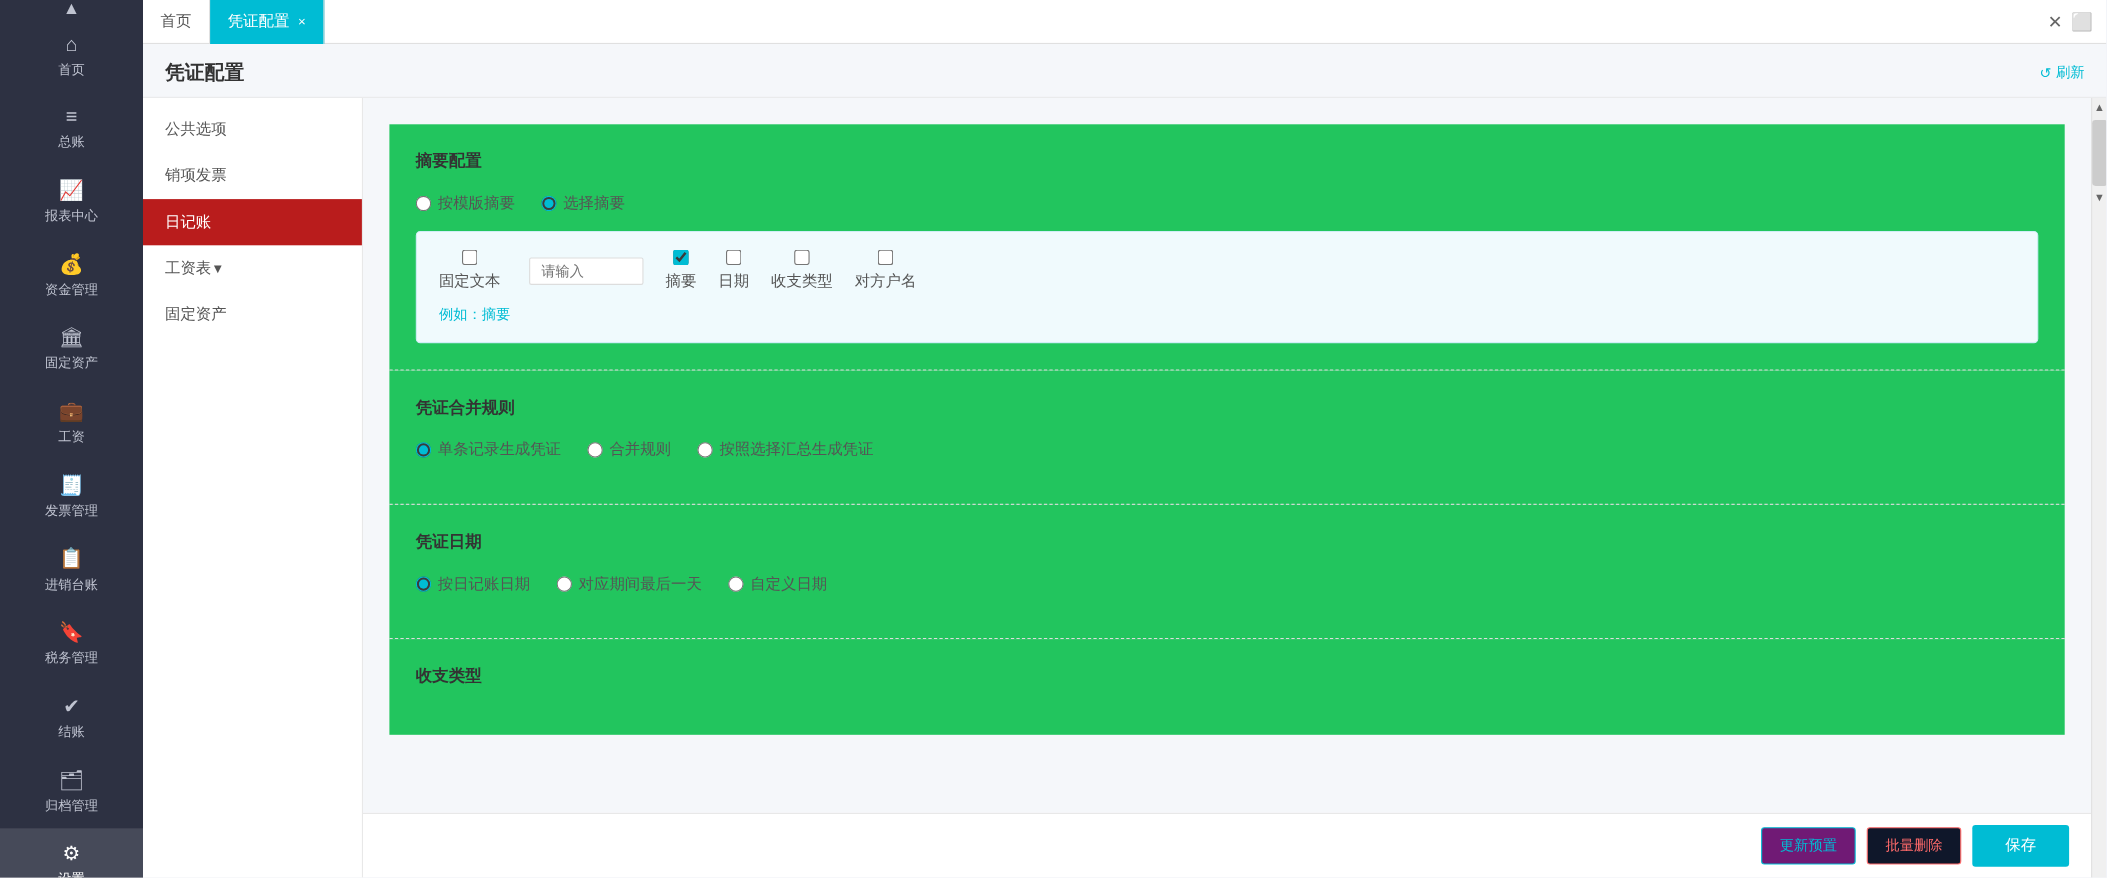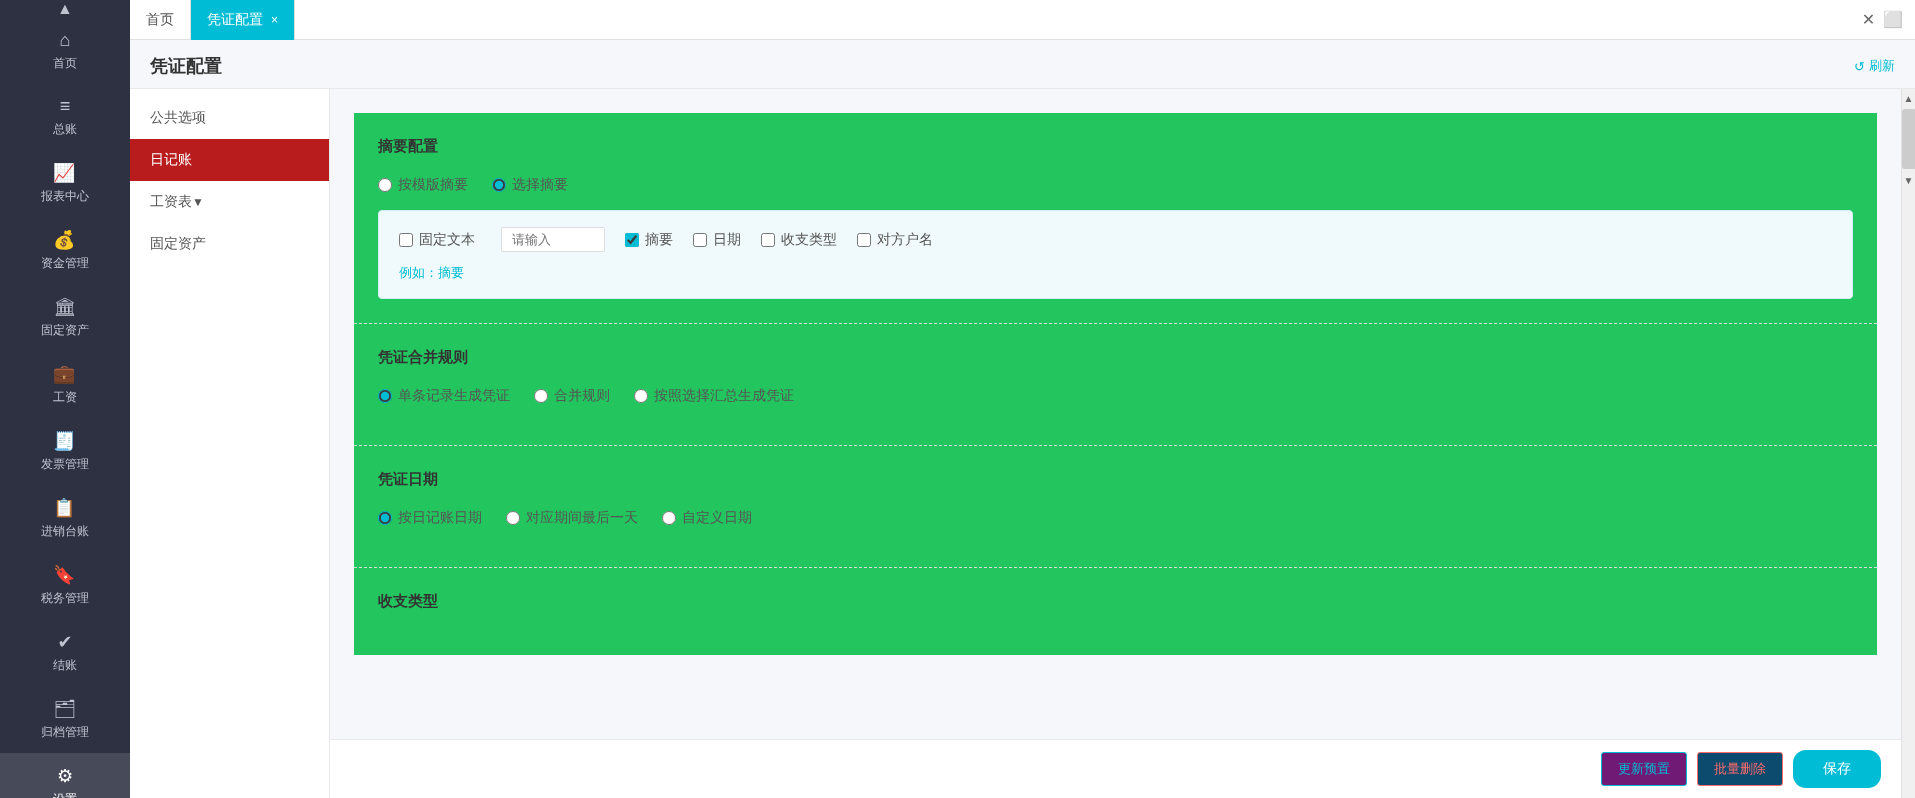--- a/index.html
+++ b/index.html
@@ -48,30 +48,30 @@
     .section-title { font-size: 15px; font-weight: 600; color: #333; margin-bottom: 20px; }
 
     
     .radio-group { display: flex; align-items: flex-start; gap: 24px; margin-bottom: 16px; }
     .radio-option { display: flex; align-items: center; gap: 6px; cursor: pointer; color: #555; font-size: 14px; }
     .radio-option input[type="radio"] { accent-color: #00bcd4; width: 14px; height: 14px; cursor: pointer; }
 
     
     .checkbox-config { background: #f0fafd; border: 1px solid #d0eef7; border-radius: 4px; padding: 16px 20px; }
     .checkbox-row { display: flex; align-items: center; gap: 20px; }
-    .checkbox-option { display: flex; align-items: center; gap: 6px; cursor: pointer; color: #555; font-size: 14px; }
+    .checkbox-option { display: flex; align-items: center; gap: 6px; cursor: pointer; color: #555; font-size: 14px; flex-direction: column; }
     .checkbox-option input[type="checkbox"] { accent-color: #00bcd4; width: 14px; height: 14px; cursor: pointer; }
     .text-input { border: 1px solid #ddd; border-radius: 2px; padding: 4px 10px; font-size: 13px; color: #999; width: 104px; outline: none; margin-left: 6px; }
     .example-text { color: #00bcd4; font-size: 13px; margin-top: 12px; }
 
     
     .bottom-bar { display: flex; justify-content: flex-end; align-items: center; padding: 10px 20px; background: #fff; border-top: 1px solid #e8e8e8; gap: 10px; }
     .btn-update { background: #701a75; border: 1px solid #00bcd4; color: #00bcd4; padding: 7px 16px; border-radius: 3px; cursor: pointer; font-size: 13px; }
-    .btn-batch-delete { background: #0c4a6e; border: 1px solid #ff6b6b; color: #ff6b6b; padding: 7px 16px; border-radius: 3px; cursor: pointer; font-size: 13px; }
-    .btn-save { background: #00bcd4; border: none; color: #fff; padding: 10px 30px; border-radius: 13px; cursor: pointer; font-size: 14px; font-weight: 500; }
+    .btn-batch-delete { background: #0f172a; border: 1px solid #ff6b6b; color: #ff6b6b; padding: 7px 16px; border-radius: 3px; cursor: pointer; font-size: 13px; }
+    .btn-save { background: #00bcd4; border: none; color: #fff; padding: 10px 30px; border-radius: 3px; cursor: pointer; font-size: 14px; font-weight: 500; }
 
     
     .right-content::-webkit-scrollbar { width: 8px; }
     .right-content::-webkit-scrollbar-track { background: #f0f0f0; }
     .right-content::-webkit-scrollbar-thumb { background: #ccc; border-radius: 4px; }
 
     
     .sidebar-scroll { display: flex; justify-content: center; align-items: center; height: 24px; cursor: pointer; color: #bfc3d0; font-size: 16px; }
 
     
@@ -161,20 +161,23 @@
         <span>刷新</span>
       </button>
     </div>
 
     <div class="content-area">
 
       <div class="left-nav">
         <div class="left-nav-item">
           <span>公共选项</span>
         </div>
+        <div class="left-nav-item">
+          <span>销项发票</span>
+        </div>
         <div class="left-nav-item active">
           <span>日记账</span>
         </div>
         <div class="left-nav-item">
           <span>工资表</span>
           <span class="left-nav-arrow">▼</span>
         </div>
         <div class="left-nav-item">
           <span>固定资产</span>
         </div>

